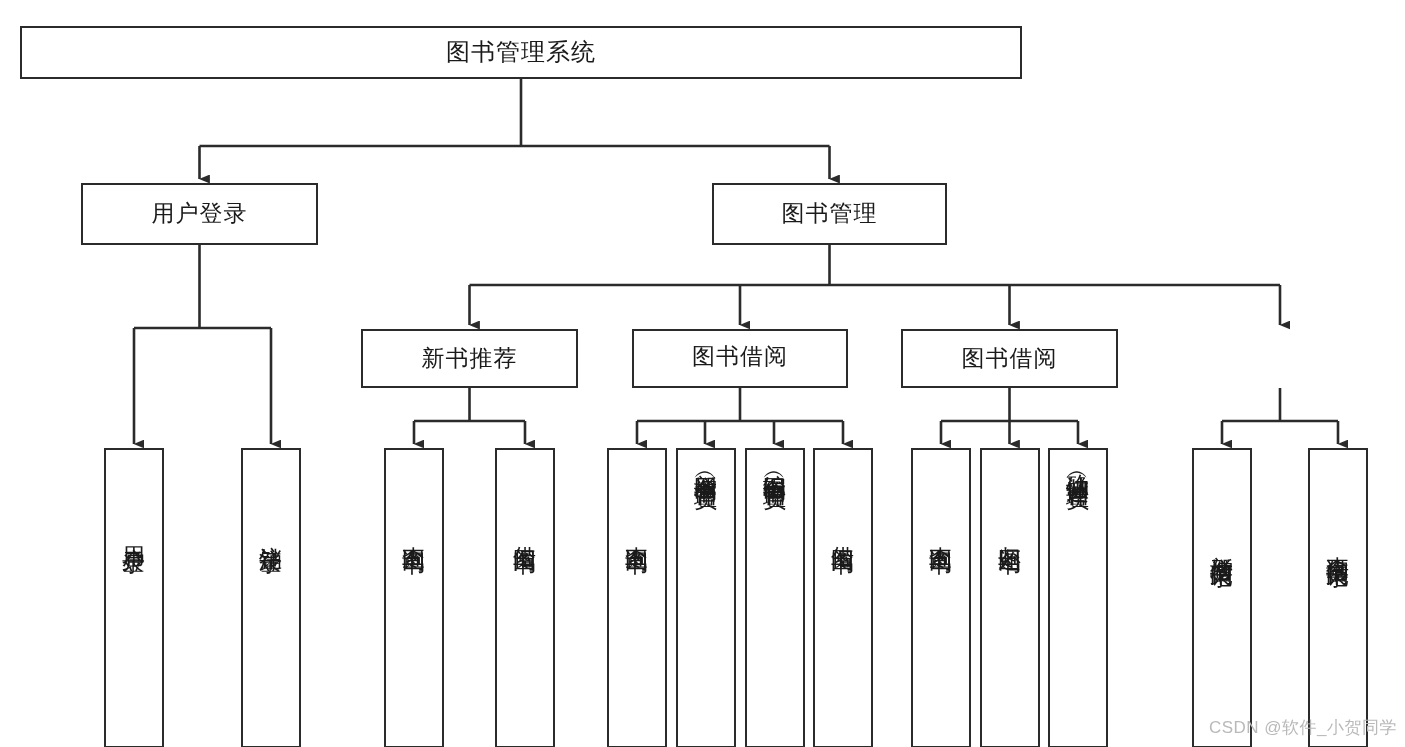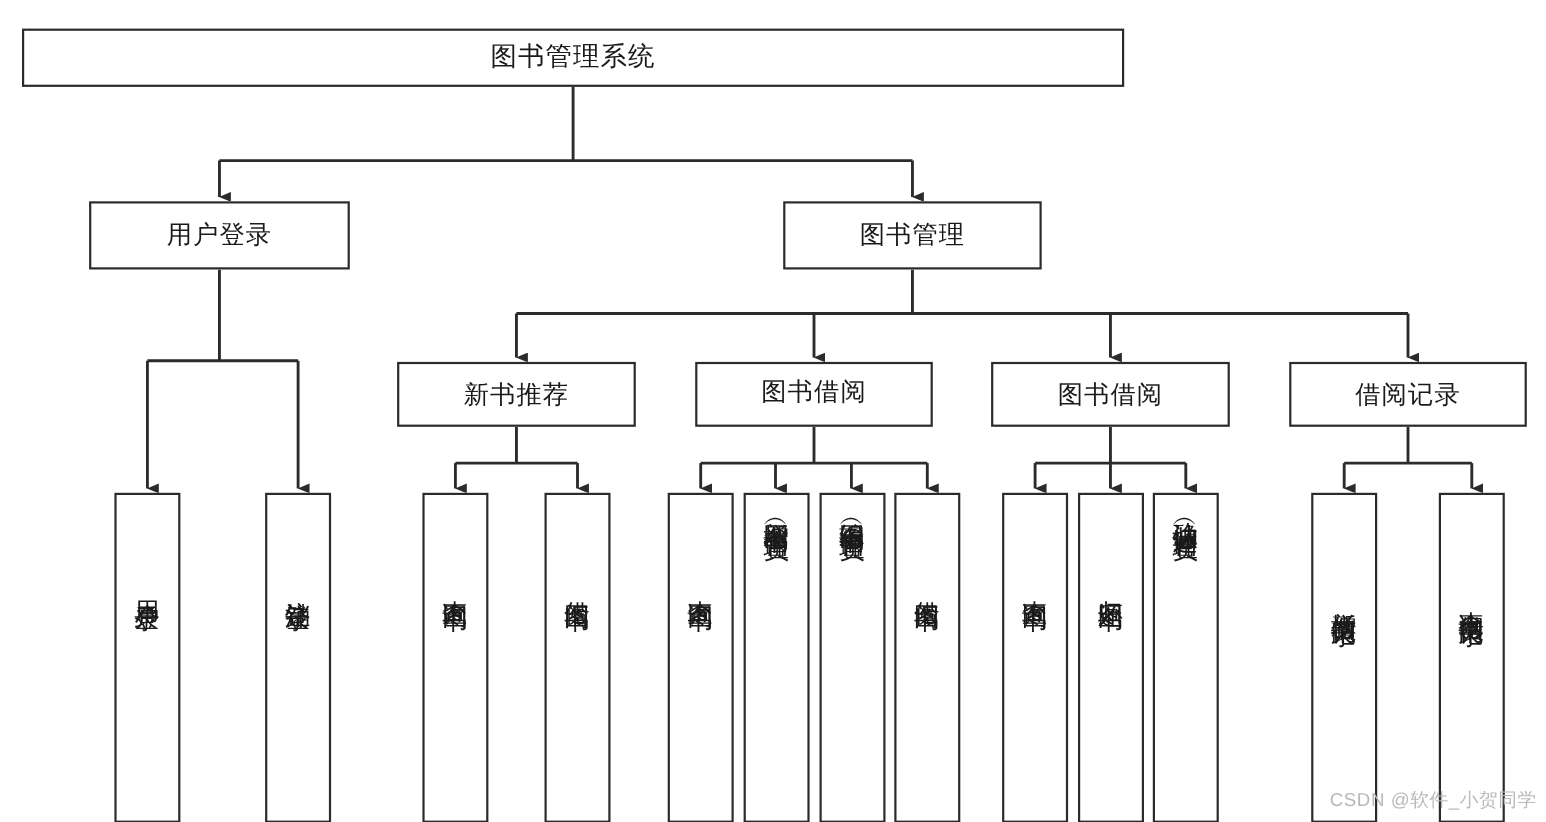--- a/index.html
+++ b/index.html
@@ -138,21 +138,20 @@
   </svg>
 
   <div class="node horiz root" style="left:20px; top:13px; width:1002px; height:53px;">图书管理系统</div>
 
   <div class="node horiz" style="left:81px; top:170px; width:237px; height:62px;">用户登录</div>
   <div class="node horiz" style="left:361px; top:316px; width:217px; height:59px;">新书推荐</div>
 
   <div class="node horiz" style="left:712px; top:170px; width:235px; height:62px;">图书管理</div>
   <div class="node horiz" style="left:632px; top:316px; width:216px; height:59px;font-family:Liberation Mono, monospace;">图书借阅</div>
   <div class="node horiz" style="left:901px; top:316px; width:217px; height:59px;">图书借阅</div>
-  <div class="node horiz" style="left:1172px; top:316px; width:216px; height:59px;">借阅记录</div>
 
   <div class="node vert mid" style="left:104px; top:435px; width:60px; height:300px;">
     <span class="vlabel">用户登录</span>
   </div>
   <div class="node vert mid" style="left:241px; top:435px; width:60px; height:300px;">
     <span class="vlabel">注销登录</span>
   </div>
 
   <div class="node vert mid" style="left:384px; top:435px; width:60px; height:300px;">
     <span class="vlabel">查询图书</span>

